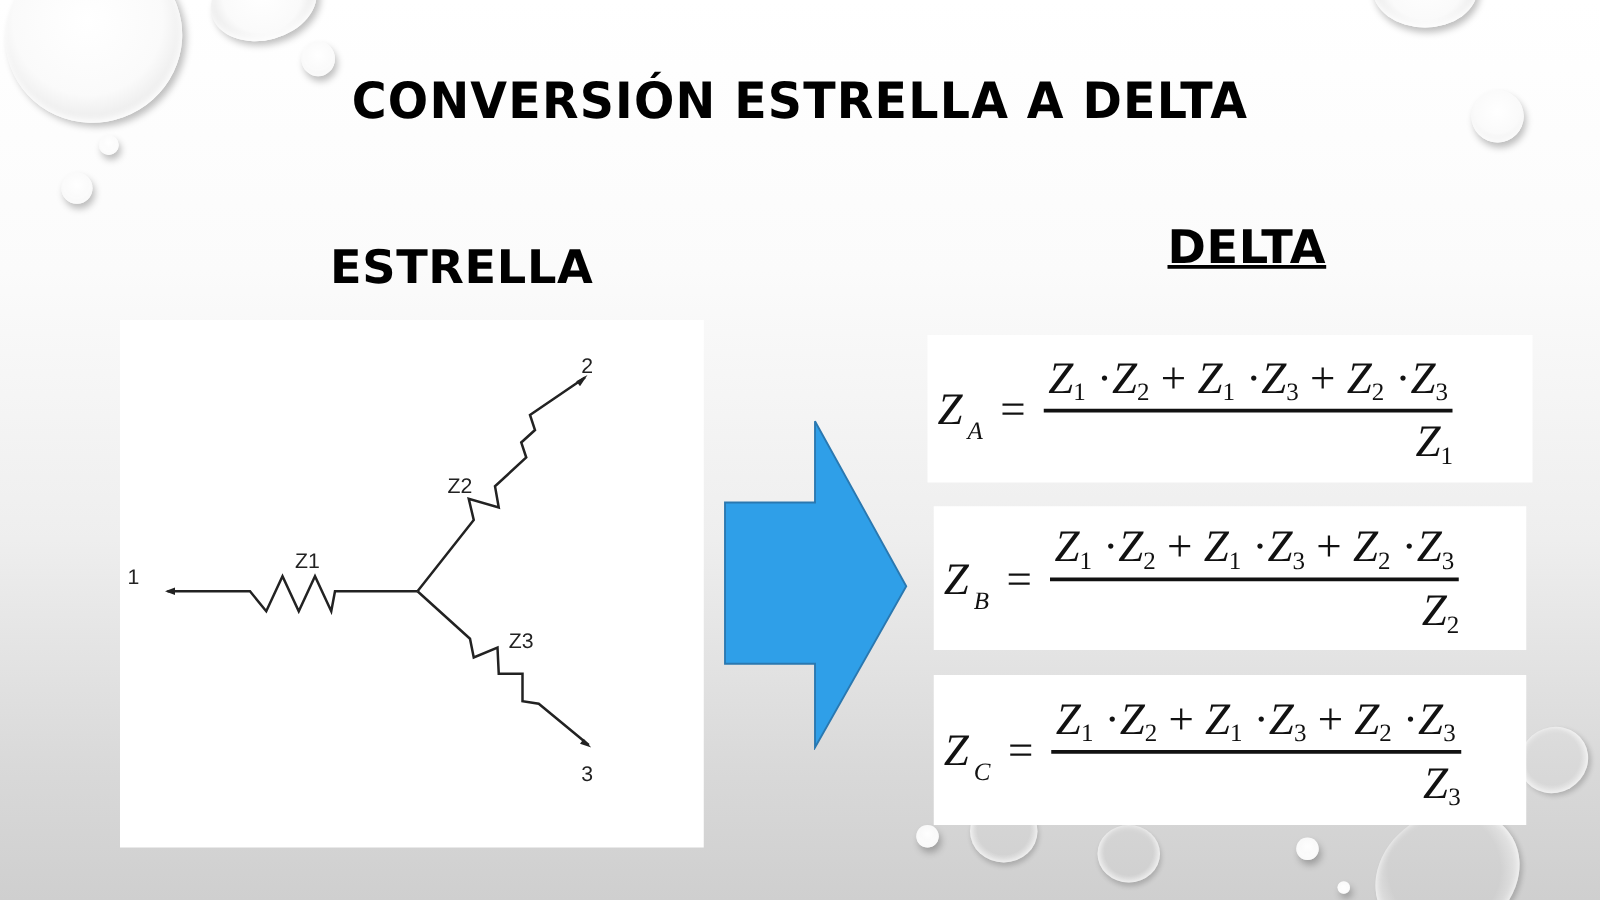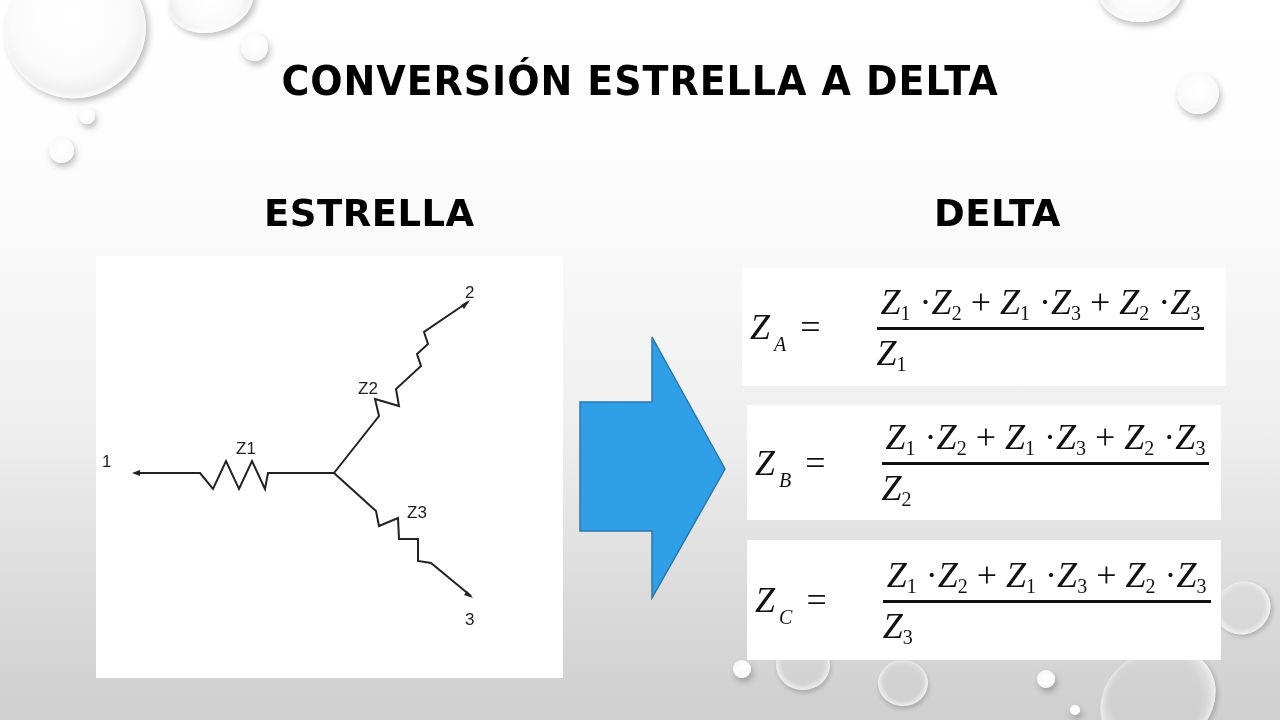--- a/index.html
+++ b/index.html
@@ -14,21 +14,21 @@
   .title{position:absolute;left:0;width:1280px;top:58px;text-align:center;
     font-family:"DejaVu Sans",sans-serif;font-weight:bold;font-size:40px;letter-spacing:1px;color:#000;
     transform:scaleX(0.95);}
   .subtitle{position:absolute;font-family:"DejaVu Sans",sans-serif;font-weight:bold;font-size:37px;color:#000;letter-spacing:0.5px;margin-left:46px;}
   .panel{position:absolute;background:#fff;}
   .formula-box{position:absolute;background:#fff;display:flex;align-items:center;}
   .formula{font-family:"Liberation Serif",serif;color:#111;display:flex;align-items:center;font-size:36px;}
   .lhs{font-style:italic;display:flex;align-items:baseline;}
   .lhs sub{font-size:20px;margin-left:4px;position:relative;top:12px;}
   .eq{margin:0 14px 0 14px;font-style:normal;}
-  .frac{display:flex;flex-direction:column;align-items:flex-start;margin-left:42px;}
+  .frac{display:flex;flex-direction:column;align-items:flex-end;}
   .num{font-style:italic;white-space:nowrap;padding:0 4px;}
   .num sub,.den sub{font-size:20px;font-style:normal;position:relative;top:6px;vertical-align:baseline;}
   .bar{height:3px;background:#111;width:100%;margin:4px 0 2px 0;}
   .den{font-style:italic;}
 </style>
 </head>
 <body>
 
 <div class="drop" style="left:4px;top:-40px;width:142px;height:138px;transform:rotate(-20deg);"></div>
 <div class="drop" style="left:168px;top:-30px;width:86px;height:62px;transform:rotate(-15deg);"></div>
@@ -41,21 +41,21 @@
 <div class="drop ring" style="left:1098px;top:650px;width:120px;height:100px;transform:rotate(-30deg);"></div>
 <div class="drop ring" style="left:776px;top:640px;width:54px;height:50px;"></div>
 <div class="drop ring" style="left:878px;top:660px;width:50px;height:46px;"></div>
 <div class="drop" style="left:733px;top:660px;width:18px;height:18px;"></div>
 <div class="drop" style="left:1037px;top:670px;width:18px;height:18px;"></div>
 <div class="drop" style="left:1070px;top:705px;width:10px;height:10px;"></div>
 
 <div class="title">CONVERSIÓN ESTRELLA A DELTA</div>
 
 <div class="subtitle" style="left:218px;top:192px;">ESTRELLA</div>
-<div class="subtitle" style="left:888px;top:192px;">DELTA</div>
+<div class="subtitle" style="left:888px;top:176px;text-decoration:underline;">DELTA</div>
 
 <div class="panel" style="left:96px;top:256px;width:467px;height:422px;">
   <svg width="467" height="422" viewBox="0 0 467 422">
     <g stroke="#222" stroke-width="2" fill="none" stroke-linejoin="miter">
 
       <polyline points="38,217 100,217 104,217 117,233 130,205 143,233 156,205 169,233 172,217 238,217"></polyline>
 
       <polyline points="238,217 283,160 279,143 303,150 300,133 325,110 321,98 332,88 328,76 372,46"></polyline>
 
       <polyline points="238,217 280,255 283,270 302,262 303,283 322,283 322,305 335,307 375,340"></polyline>

